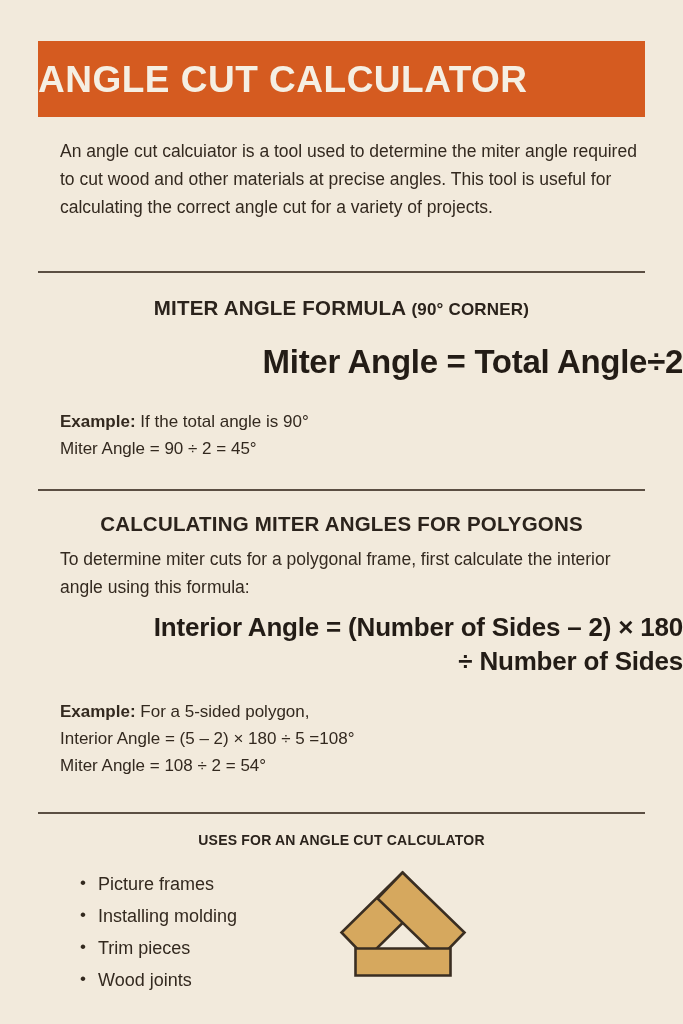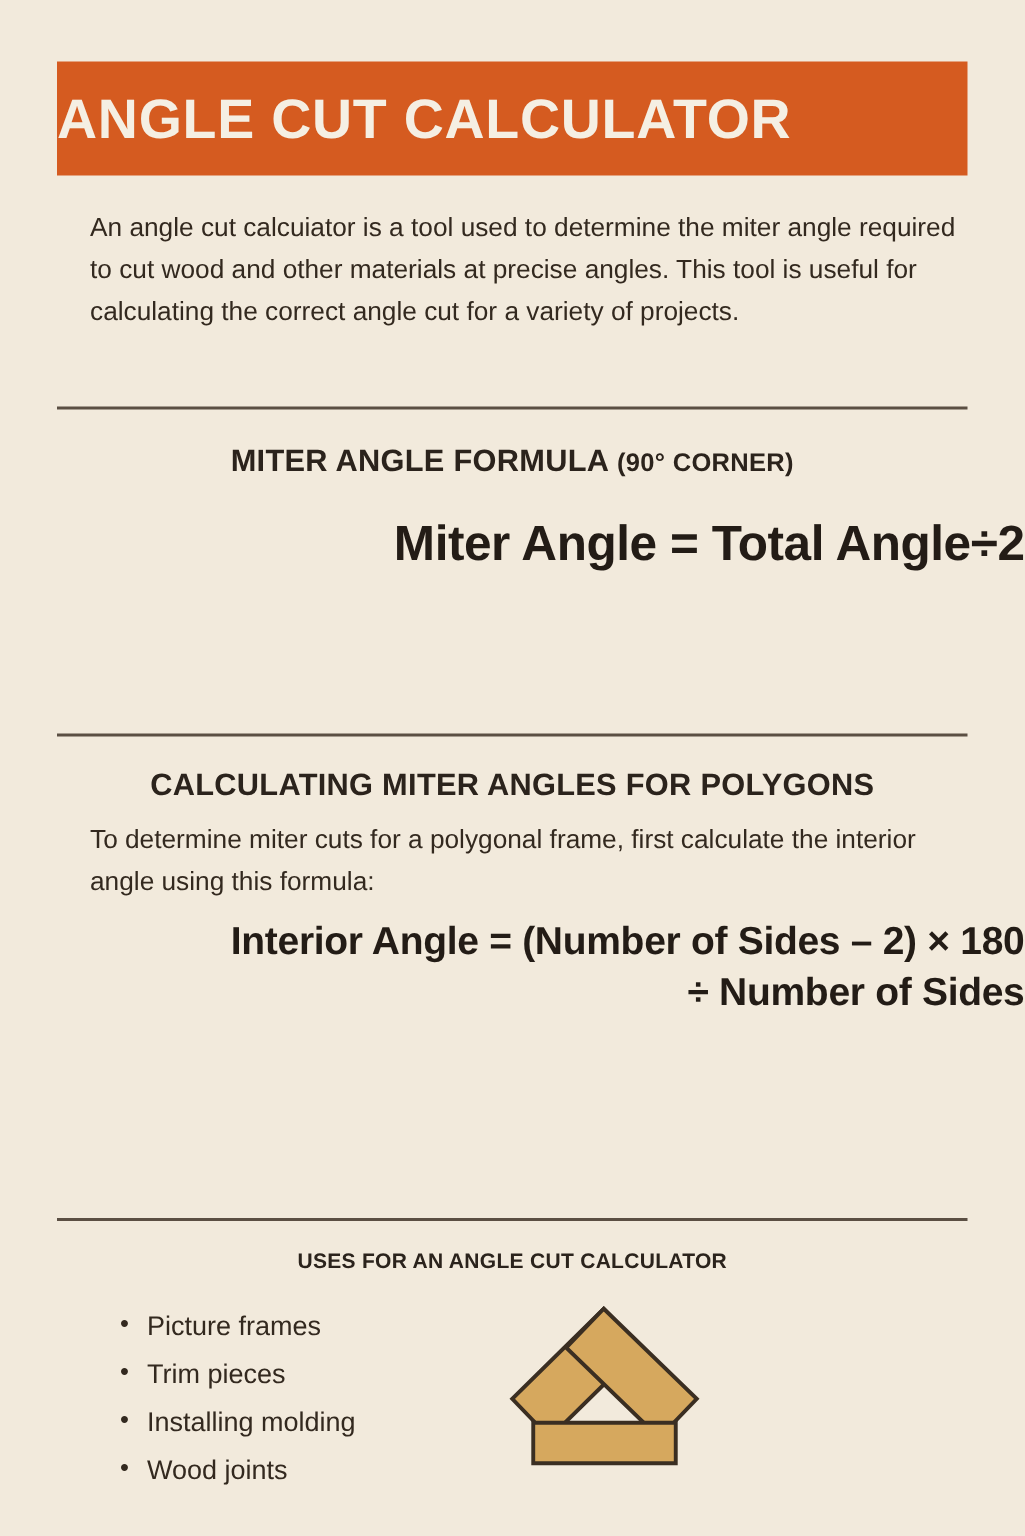--- a/index.html
+++ b/index.html
@@ -184,41 +184,56 @@
   <div class="intro">An angle cut calcuiator is a tool used to determine the miter angle required to cut wood and other materials at precise angles. This tool is useful for calculating the correct angle cut for a variety of projects.</div>
 
   <div class="divider d1"></div>
 
   <div class="section-heading sec1-heading">
     <span>MITER ANGLE FORMULA</span><span> </span><span class="small">(90° CORNER)</span>
   </div>
 
   <div class="formula sec1-formula">Miter Angle = Total Angle÷2</div>
 
+  <div class="example-block sec1-example">
+    <div>
+      <span class="lbl">Example:</span>
+      <span>If the total angle is 90°</span>
+    </div>
+    <div>Miter Angle = 90 ÷ 2 = 45°</div>
+  </div>
 
   <div class="divider d2"></div>
 
   <div class="section-heading sec2-heading">CALCULATING MITER ANGLES FOR POLYGONS</div>
 
   <div class="sec2-para">To determine miter cuts for a polygonal frame, first calculate the interior angle using this formula:</div>
 
   <div class="formula sec2-formula">
     <div>Interior Angle = (Number of Sides – 2) × 180</div>
     <div>÷ Number of Sides</div>
   </div>
 
+  <div class="example-block sec2-example">
+    <div>
+      <span class="lbl">Example:</span>
+      <span>For a 5-sided polygon,</span>
+    </div>
+    <div>Interior Angle = (5 – 2) × 180 ÷ 5 =108°</div>
+    <div>Miter Angle = 108 ÷ 2 = 54°</div>
+  </div>
 
   <div class="divider d3"></div>
 
   <div class="section-heading sec3-heading">USES FOR AN ANGLE CUT CALCULATOR</div>
 
   <ul class="uses-list">
     <li>Picture frames</li>
+    <li>Installing molding</li>
     <li>Trim pieces</li>
-    <li>Installing molding</li>
     <li>Wood joints</li>
   </ul>
 
   <div class="illustration">
     <svg width="155" height="125" viewBox="0 0 155 125" xmlns="http://www.w3.org/2000/svg">
       <g fill="#D6A85E" stroke="#3A2E22" stroke-width="2.6" stroke-linejoin="miter">
 
         <polygon points="72.5,10.5 97.5,36.5 36.5,96.5 11.5,70.5"></polygon>
 
         <polygon points="72.5,10.5 134.5,70.5 109.5,96.5 47.5,36.5"></polygon>

